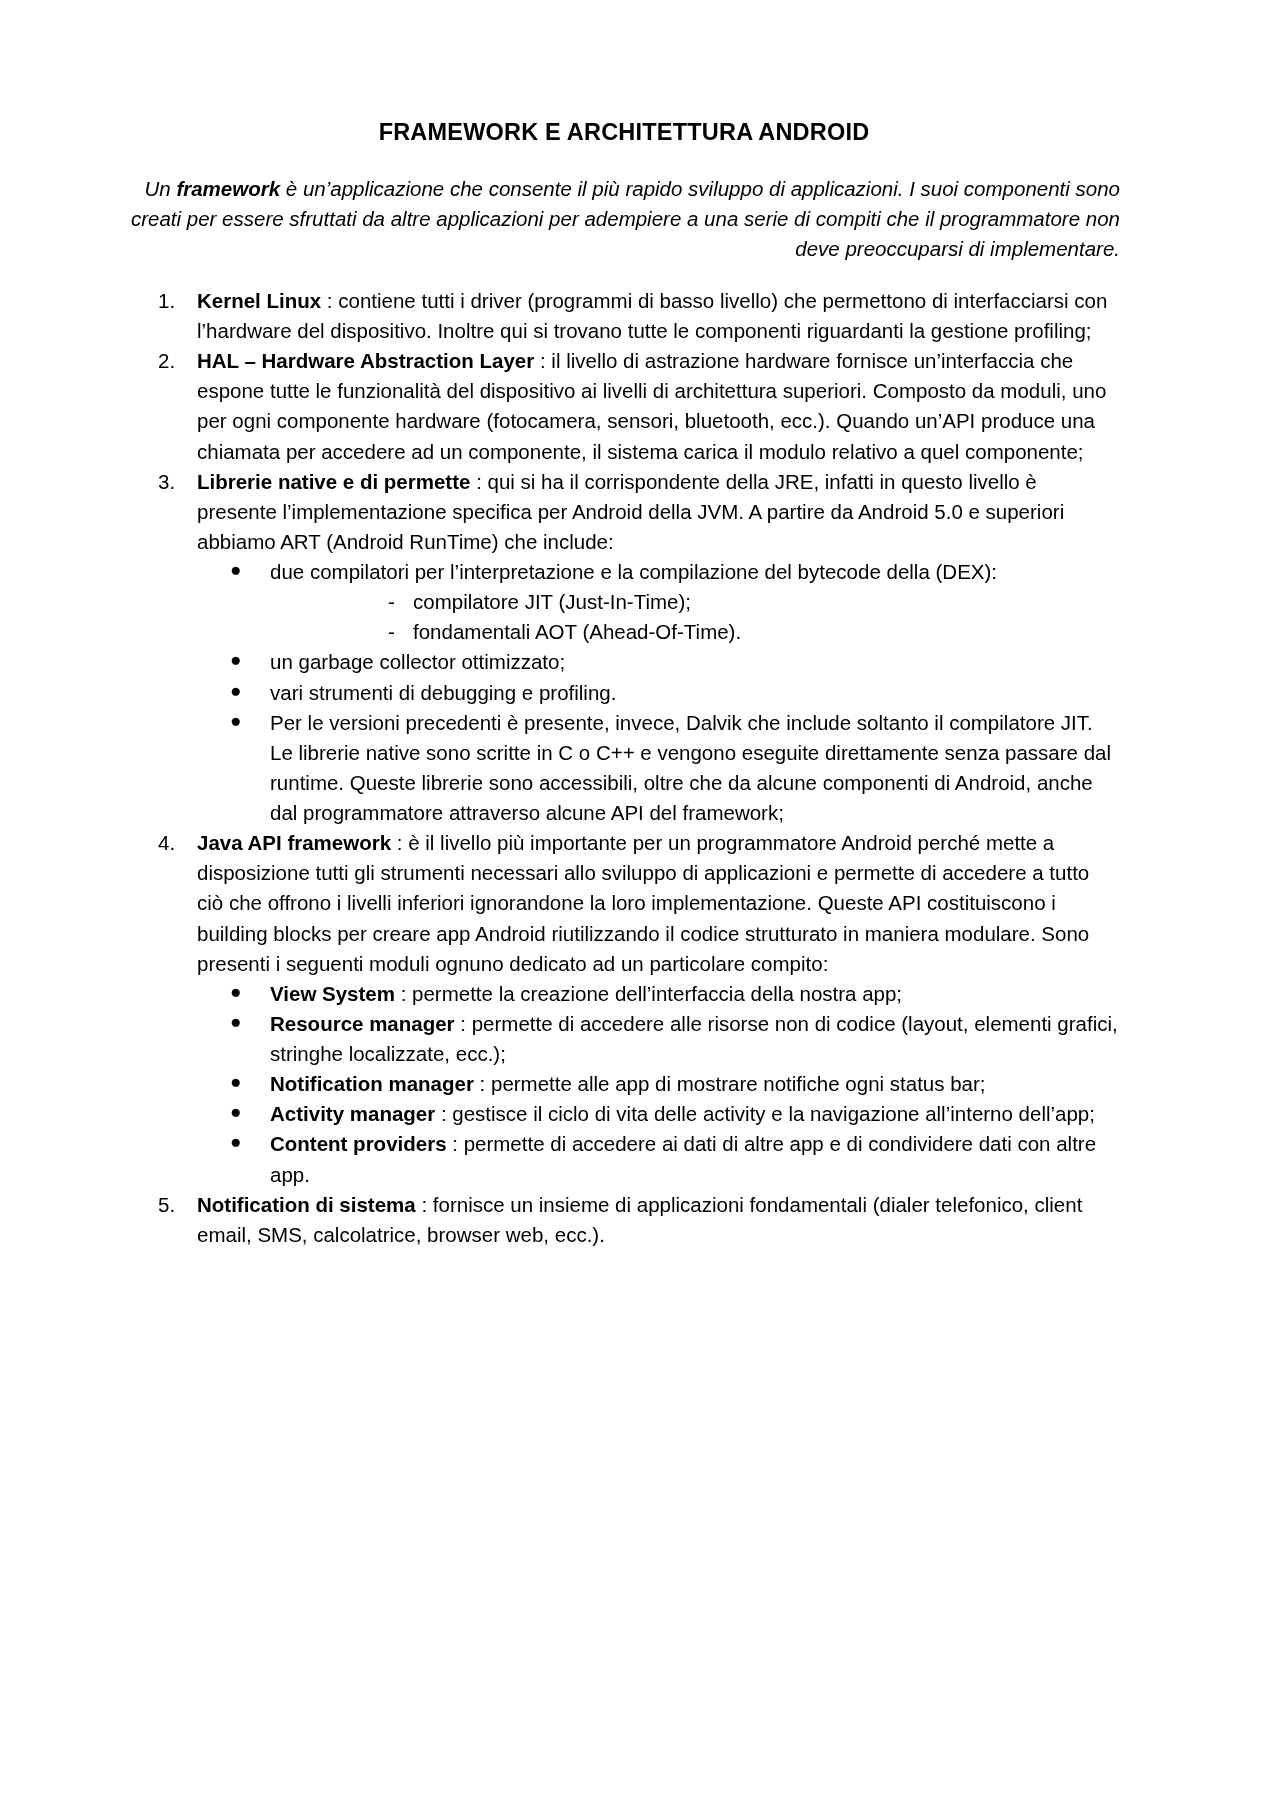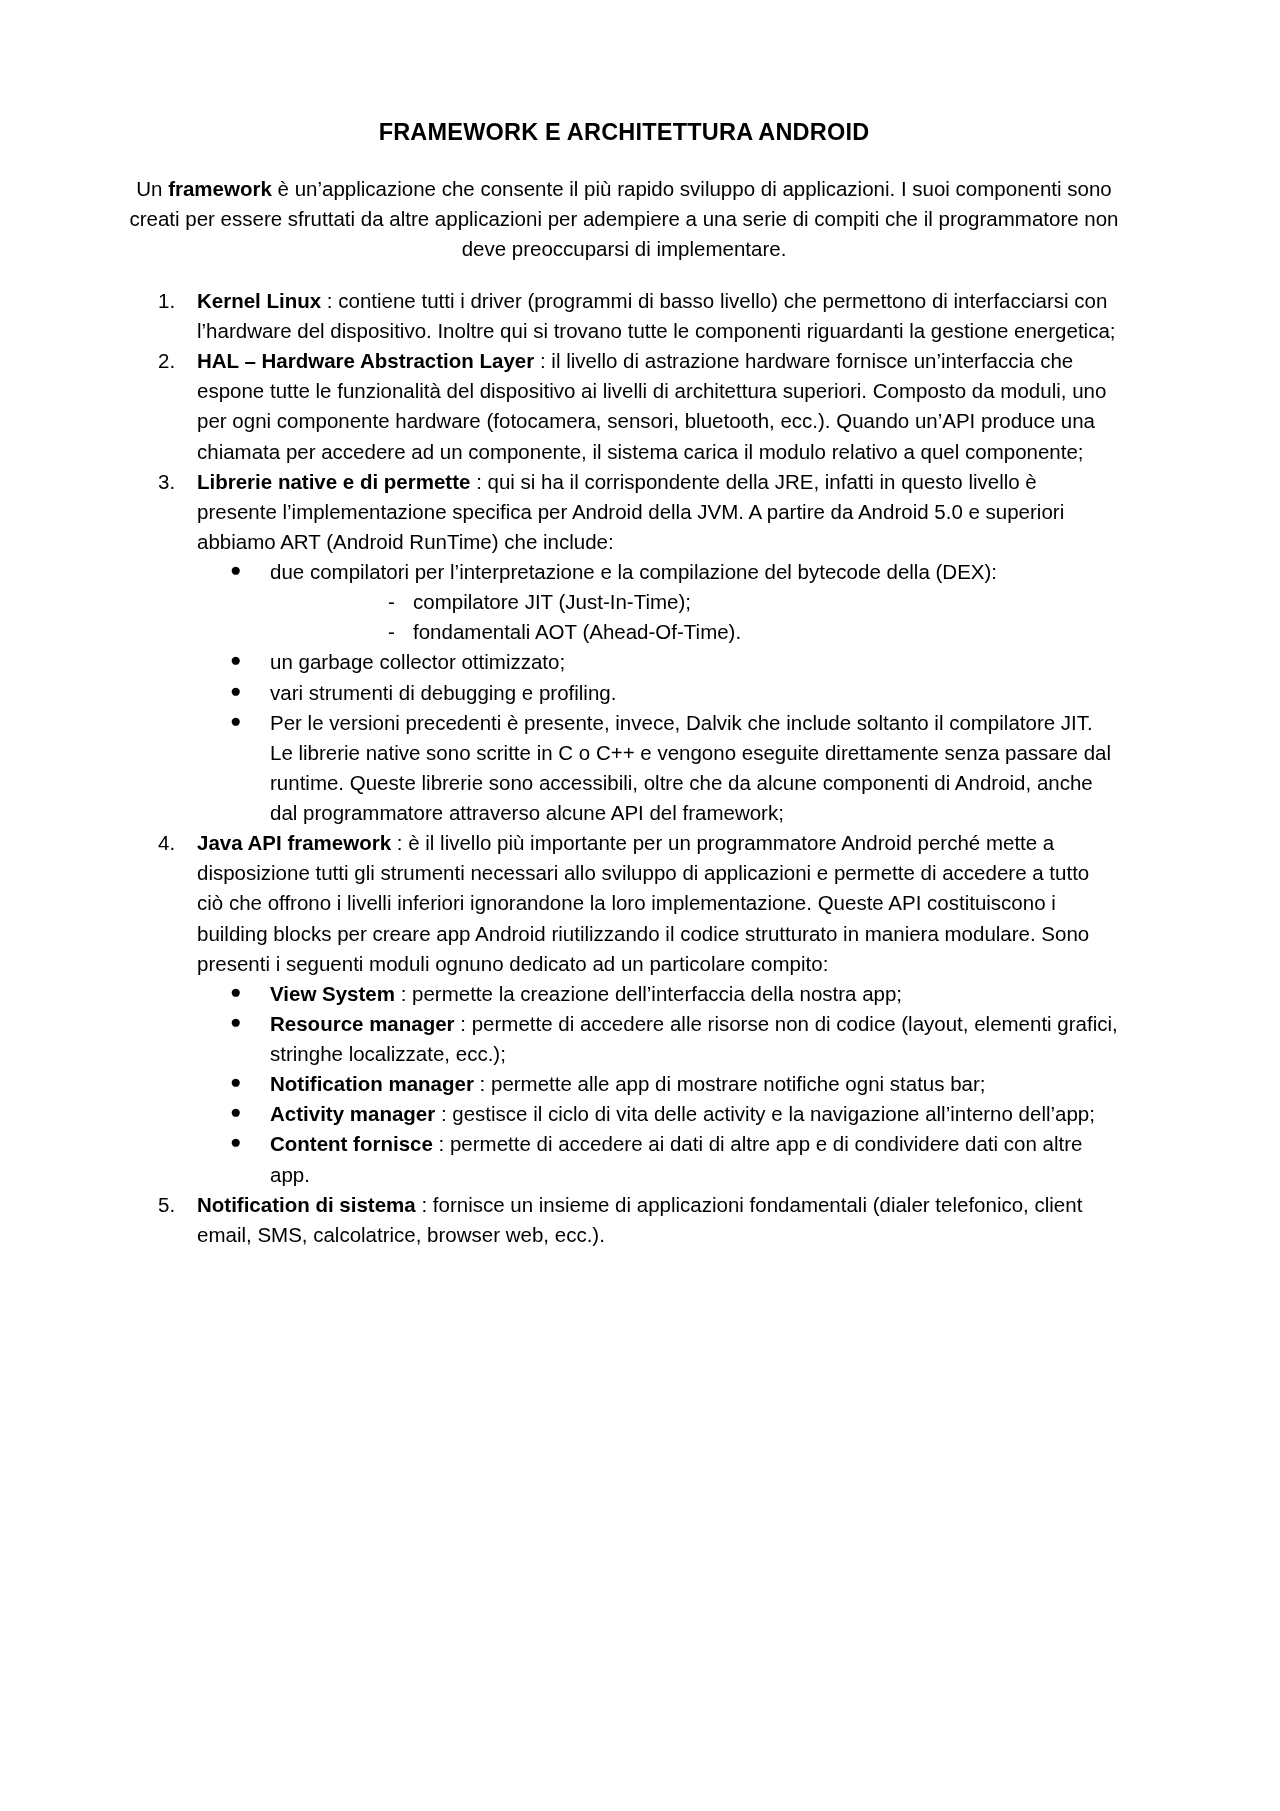--- a/index.html
+++ b/index.html
@@ -28,21 +28,22 @@
     font-weight: bold;
     font-size: 23.5px;
     letter-spacing: 0.2px;
     margin: 0 0 26px 0;
     line-height: 1.3;
   }
   p.para {
     font-size: 20.5px;
     line-height: 1.47;
     margin: 0 0 22px 0;
-    text-align: center;
+    text-align: right;
+    font-style: italic;
   }
   .ol-levels {
     list-style: none;
     margin: 0;
     padding: 0;
   }
   .lvl1-item {
     position: relative;
     padding-left: 69px;
     font-size: 20.5px;
@@ -106,21 +107,21 @@
 
   <h1 class="doc-title">FRAMEWORK E ARCHITETTURA ANDROID</h1>
 
   <p class="para"><span>Un </span><b>framework</b><span> è un’applicazione che consente il più rapido sviluppo di applicazioni. I suoi componenti sono creati per essere sfruttati da altre applicazioni per adempiere a una serie di compiti che il programmatore non deve preoccuparsi di implementare.</span></p>
 
 
   <ol class="ol-levels">
 
     <li class="lvl1-item">
       <span class="lvl1-num">1.</span>
-      <span class="lvl1-text"><b>Kernel Linux</b><span> : contiene tutti i driver (programmi di basso livello) che permettono di interfacciarsi con l’hardware del dispositivo. Inoltre qui si trovano tutte le componenti riguardanti la gestione energetica;</span></span>
+      <span class="lvl1-text"><b>Kernel Linux</b><span> : contiene tutti i driver (programmi di basso livello) che permettono di interfacciarsi con l’hardware del dispositivo. Inoltre qui si trovano tutte le componenti riguardanti la gestione profiling;</span></span>
     </li>
 
     <li class="lvl1-item">
       <span class="lvl1-num">2.</span>
       <span class="lvl1-text"><b>HAL – Hardware Abstraction Layer</b><span> : il livello di astrazione hardware fornisce un’interfaccia che espone tutte le funzionalità del dispositivo ai livelli di architettura superiori. Composto da moduli, uno per ogni componente hardware (fotocamera, sensori, bluetooth, ecc.). Quando un’API produce una chiamata per accedere ad un componente, il sistema carica il modulo relativo a quel componente;</span></span>
     </li>
 
     <li class="lvl1-item">
       <span class="lvl1-num">3.</span>
       <span class="lvl1-text"><b>Librerie native e di permette</b><span> : qui si ha il corrispondente della JRE, infatti in questo livello è presente l’implementazione specifica per Android della JVM. A partire da Android 5.0 e superiori abbiamo ART (Android RunTime) che include:</span></span>
@@ -171,21 +172,21 @@
         <li class="bullet-item">
           <span class="bullet-dot">●</span>
           <b>Notification manager</b><span> : permette alle app di mostrare notifiche ogni status bar;</span>
         </li>
         <li class="bullet-item">
           <span class="bullet-dot">●</span>
           <b>Activity manager</b><span> : gestisce il ciclo di vita delle activity e la navigazione all’interno dell’app;</span>
         </li>
         <li class="bullet-item">
           <span class="bullet-dot">●</span>
-          <b>Content fornisce</b><span> : permette di accedere ai dati di altre app e di condividere dati con altre app.</span>
+          <b>Content providers</b><span> : permette di accedere ai dati di altre app e di condividere dati con altre app.</span>
         </li>
       </ul>
     </li>
 
     <li class="lvl1-item">
       <span class="lvl1-num">5.</span>
       <span class="lvl1-text"><b>Notification di sistema</b><span> : fornisce un insieme di applicazioni fondamentali (dialer telefonico, client email, SMS, calcolatrice, browser web, ecc.).</span></span>
     </li>
 
   </ol>

